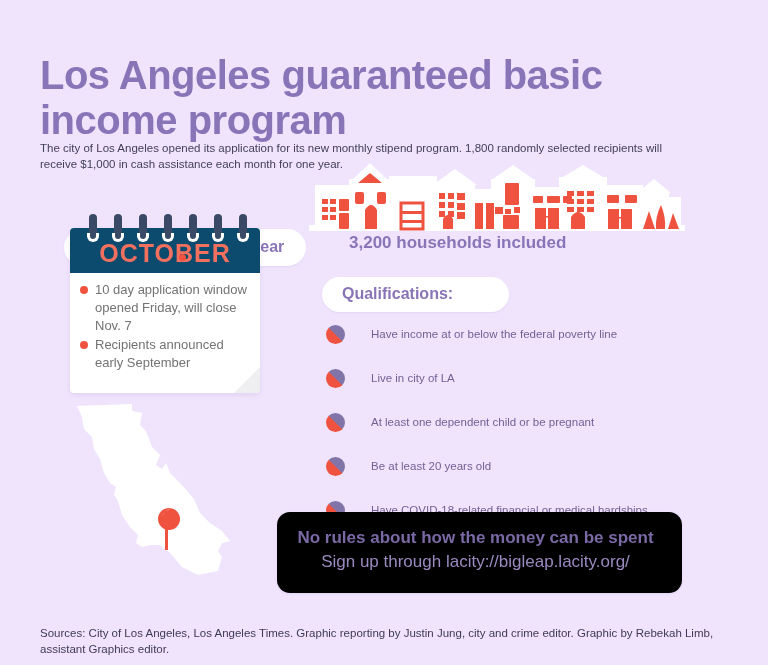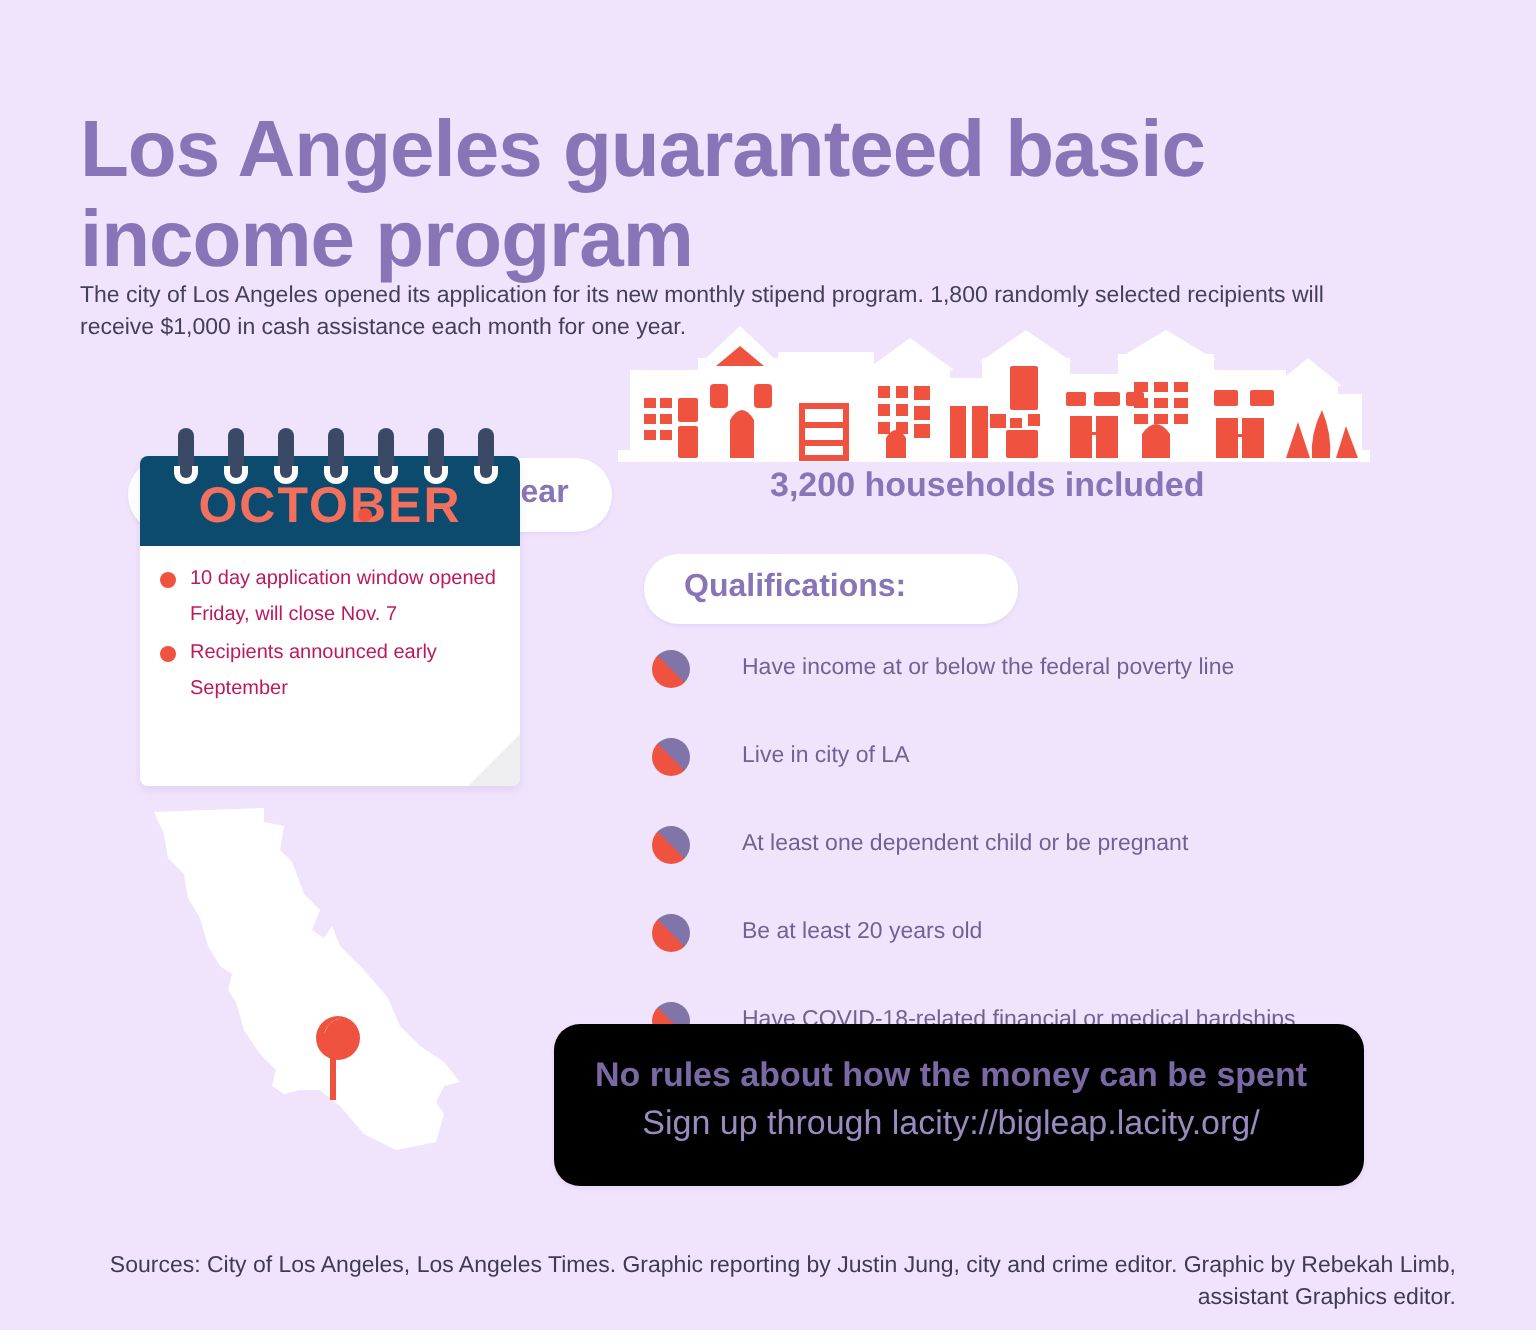--- a/index.html
+++ b/index.html
@@ -63,39 +63,39 @@
     width:12px;height:9px;
     border:3px solid #ffffff;border-top:none;
     border-radius:0 0 7px 7px;box-sizing:border-box;
   }
   .cal-body{
     position:absolute;left:0;top:45px;width:190px;height:120px;
     padding:8px 10px 0 10px;box-sizing:border-box;
   }
   .cal-item{
     position:relative;padding-left:15px;
-    font-size:10px;line-height:18px;color:#be185d;
+    font-size:13px;line-height:18px;color:#737373;
     margin-bottom:1px;
   }
   .cal-item .bdot{
     position:absolute;left:0;top:5px;width:8px;height:8px;
     border-radius:50%;background:#ef5340;
   }
   .fold{
     position:absolute;right:0;bottom:0;width:0;height:0;
     border-left:26px solid transparent;
     border-bottom:26px solid #efeff1;
     border-radius:0 0 4px 0;
   }
 
   
   .houses{position:absolute;left:305px;top:163px;width:385px;height:70px;}
   .households{
     position:absolute;left:349px;top:233px;
-    font-size:17px;font-weight:bold;color:#8a74b8;margin-left:36px;
+    font-size:17px;font-weight:bold;color:#8a74b8;
   }
 
   
   .pill-qual{
     position:absolute;left:322px;top:277px;
     background:#ffffff;border-radius:20px;
     padding:8px 56px 9px 20px;
     font-size:16px;font-weight:bold;color:#8a74b8;
     box-shadow:0 1px 2px rgba(120,90,160,.10);
   }
@@ -123,21 +123,21 @@
     padding:15px 18px 18px 10px;box-sizing:border-box;
     text-align:center;
     box-shadow:0 1px 3px rgba(120,90,160,.10);
   }
   .cta-line1{font-size:17px;font-weight:bold;color:#7a69a5;line-height:22px;}
   .cta-line2{font-size:17px;color:#9a8ac0;line-height:26px;}
 
   
   .sources{
     position:absolute;left:40px;top:625px;width:688px;
-    text-align:right;font-size:11.5px;line-height:16px;color:#3f3b52;
+    text-align:left;font-size:11.5px;line-height:16px;color:#3f3b52;
   }
 </style>
 </head>
 <body>
 
 <div class="page">
 
   <h1 class="title">Los Angeles guaranteed basic income program</h1>
   <p class="subtitle">The city of Los Angeles opened its application for its new monthly stipend program. 1,800 randomly selected recipients will receive $1,000 in cash assistance each month for one year.</p>
 

